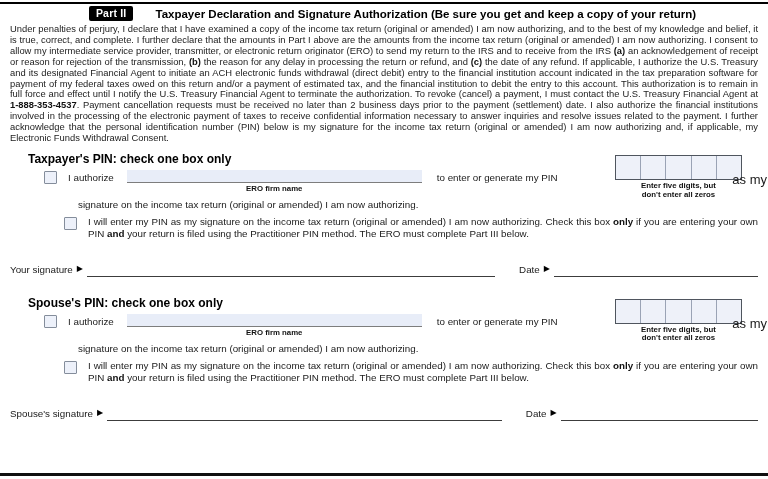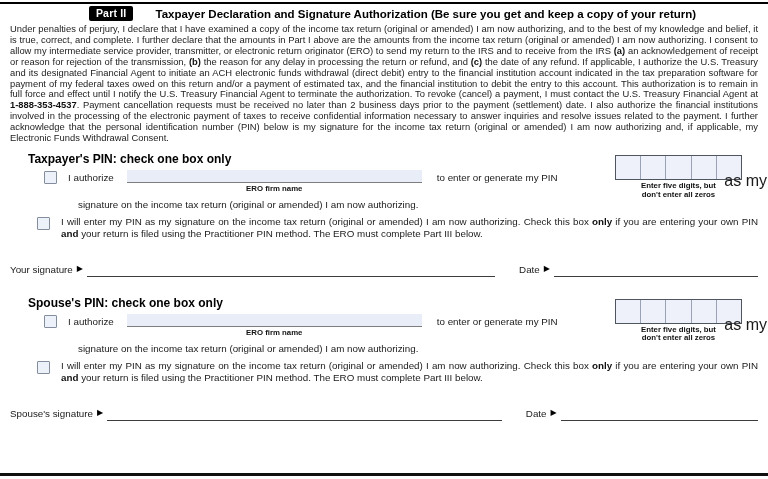--- a/index.html
+++ b/index.html
@@ -61,27 +61,27 @@
   .pin-group {
     position:absolute; top:-15px; right:26px; width:127px;
     display:flex; flex-direction:column; 
   }
   .pin-cells { display:flex; width:127px; height:25px; border:1.5px solid #4f555e; background:#eef1f9; }
   .pin-cell { flex:1; border-right:1px solid #9aa3b5; }
   .pin-cell:last-child { border-right:none; }
   .pin-caption {
     font-weight:bold; font-size:7.8px; line-height:8.6px; text-align:center; margin-top:2px; color:#111;
   }
-  .as-my-label { position:absolute; right:1px; top:2px; font-size:16px; }
+  .as-my-label { position:absolute; right:1px; top:2px; font-size:13px; }
 
   .authorize-cont { padding-left:78px; font-size:9.8px; margin-top:3px; }
 
   .self-row {
     display:flex; align-items:flex-start;
-    margin-top:6px; padding-left:37px; padding-right:10px;
+    margin-top:6px; padding-left:64px; padding-right:10px;
   }
   .self-text {
     margin-left:11px; font-size:9.8px; line-height:12.4px; text-align:justify; flex:1;
   }
 
   .sig-row {
     display:flex; 
     margin-top:23px; padding:0 10px; height:15px; font-size:9.8px;
   }
   .sig-label { white-space:nowrap; padding-bottom:1px; }

